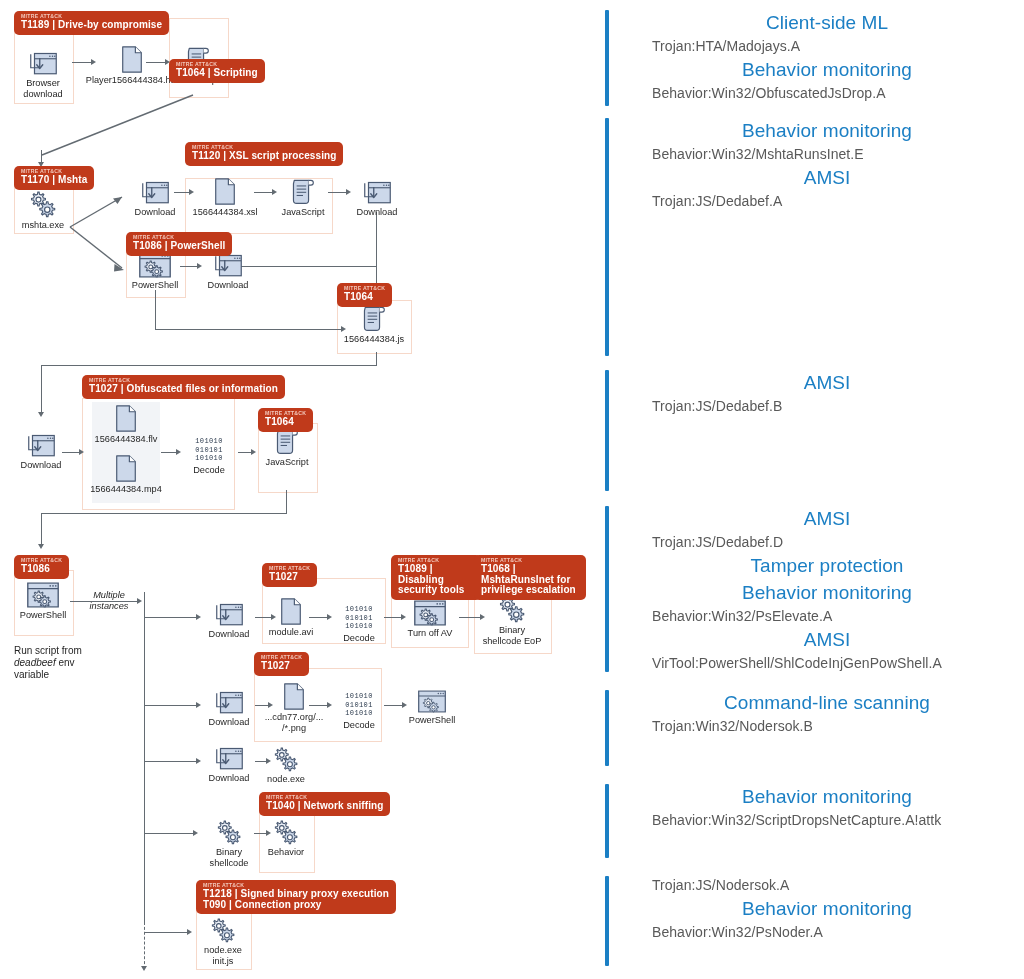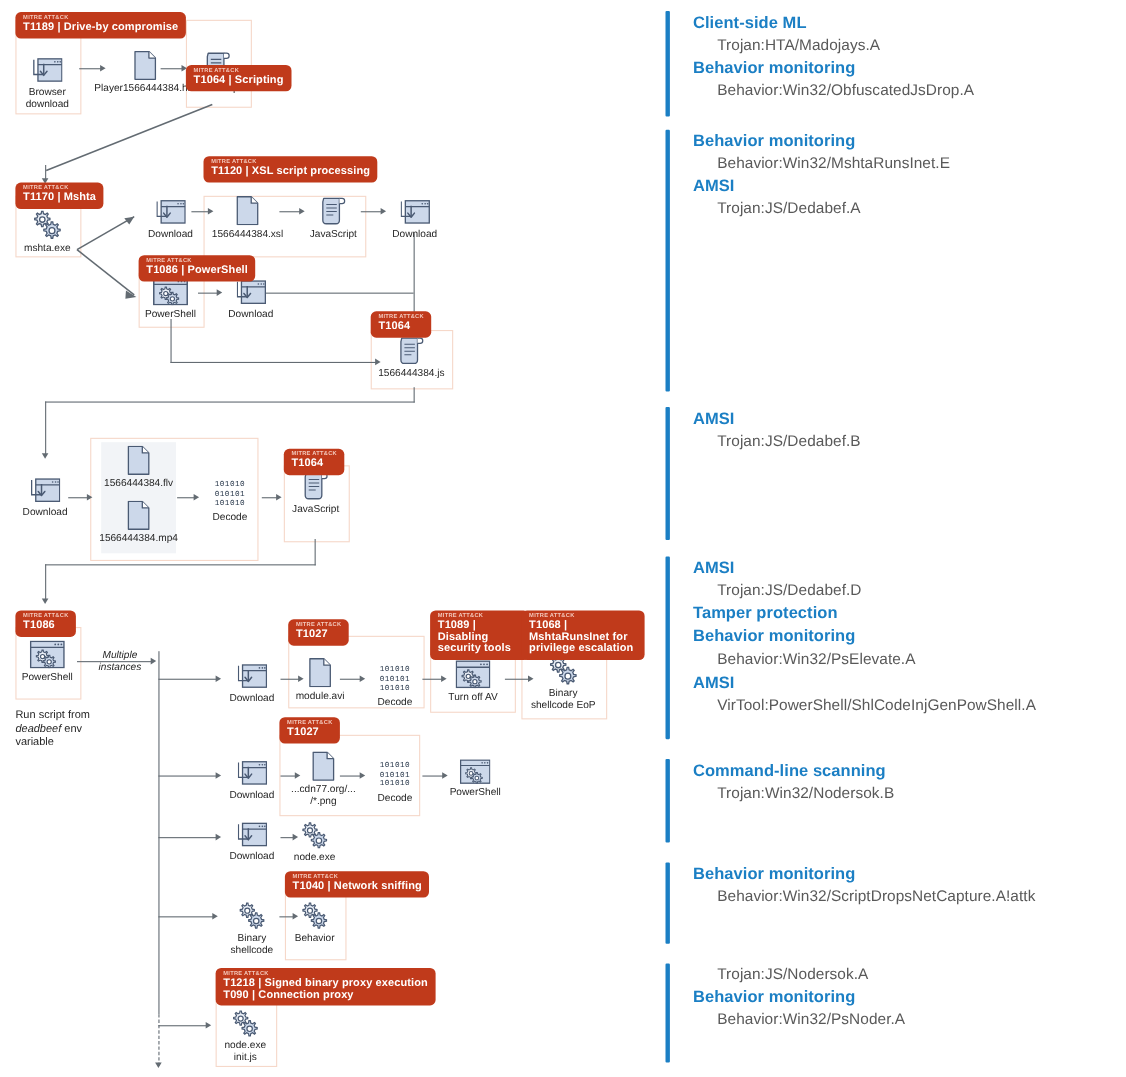--- a/index.html
+++ b/index.html
@@ -92,22 +92,22 @@
 
   
   #panel{position:absolute;left:600px;top:0;width:424px;height:979px;}
   .grp{position:absolute;left:0;}
   .grp .bar{
     position:absolute;left:5px;top:0;width:4px;height:100%;
     background:#1b7fc4;border-radius:1px;
   }
   .grp .body{position:absolute;left:30px;top:0;right:0;}
   .det-h{
-    font-size:15px;font-weight:bold;color:#1b7fc4;
-    line-height:1.42;white-space:nowrap;letter-spacing:.05px;
+    font-size:19px;font-weight:normal;color:#1b7fc4;
+    line-height:1.42;white-space:nowrap;letter-spacing:.05px;text-align:center;
   }
   .det-v{
     font-size:14px;color:#595959;
     line-height:1.42;white-space:nowrap;margin-left:22px;letter-spacing:.05px;
   }
 
   
   .ico{display:block;margin:0 auto;}
 </style>
 </head>
@@ -312,20 +312,24 @@
 
 <div class="ln lnv" style="left:376px;top:352px;height:14px;"></div>
 <div class="ln lnh" style="left:41px;top:365px;width:336px;"></div>
 <div class="ln lnv" style="left:41px;top:365px;height:49px;"></div>
 <div class="arrow d" style="left:38.3px;top:412px;"></div>
 
 <div class="zone" style="left:82px;top:398px;width:151px;height:110px;"></div>
 <div class="zone grey" style="left:92px;top:402px;width:68px;height:101px;"></div>
 <div class="zone" style="left:258px;top:423px;width:58px;height:68px;"></div>
 
+<div class="mitre" style="left:82px;top:375px;">
+  <span class="m-sup">MITRE ATT&amp;CK</span>
+  <span class="m-id">T1027 | Obfuscated files or information</span>
+</div>
 <div class="mitre" style="left:258px;top:408px;">
   <span class="m-sup">MITRE ATT&amp;CK</span>
   <span class="m-id">T1064</span>
 </div>
 
 <div class="node" style="left:14px;top:434px;width:54px;">
   <svg class="ico" width="27" height="24" viewBox="0 0 36 32">
         <use href="#ic-bd"></use>
       </svg>
   <div class="cap">Download</div>

